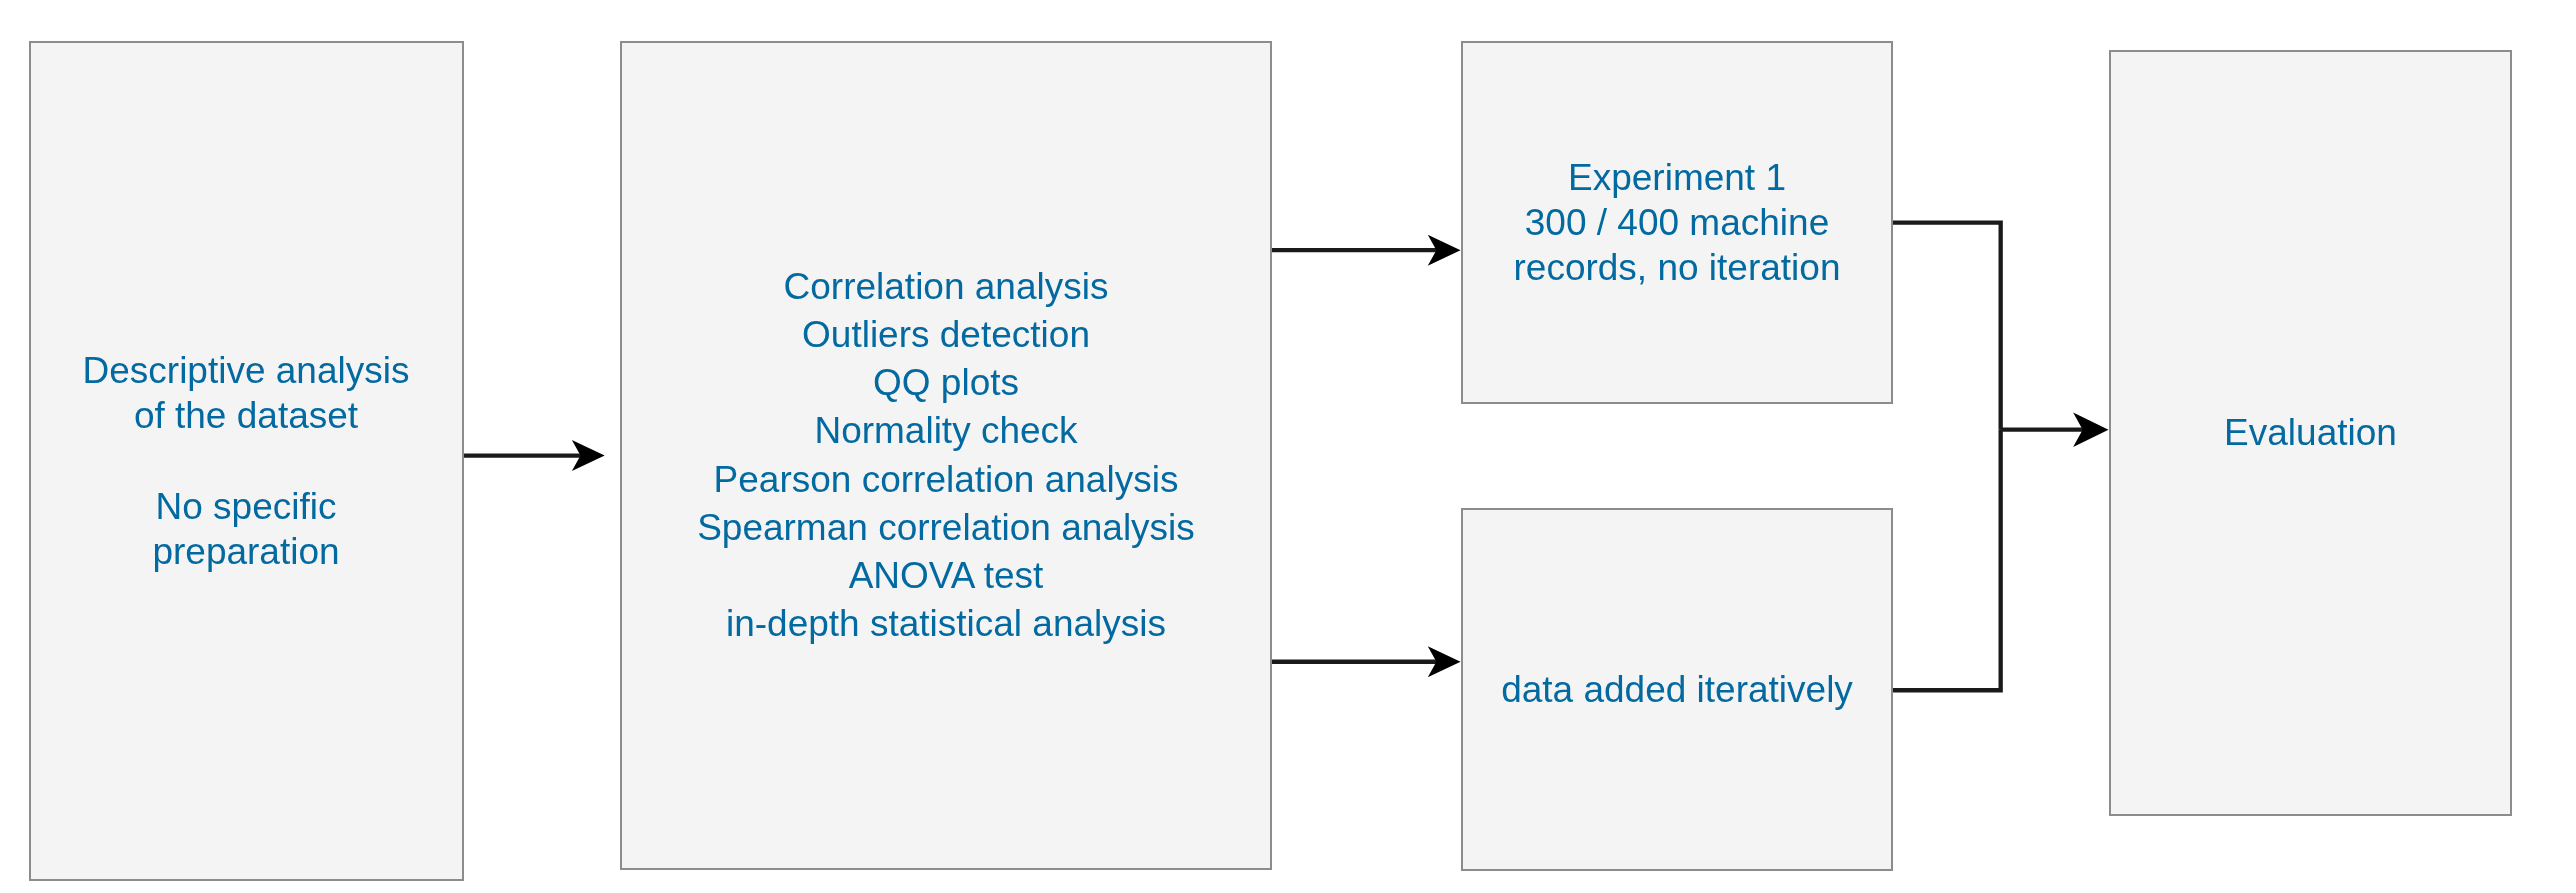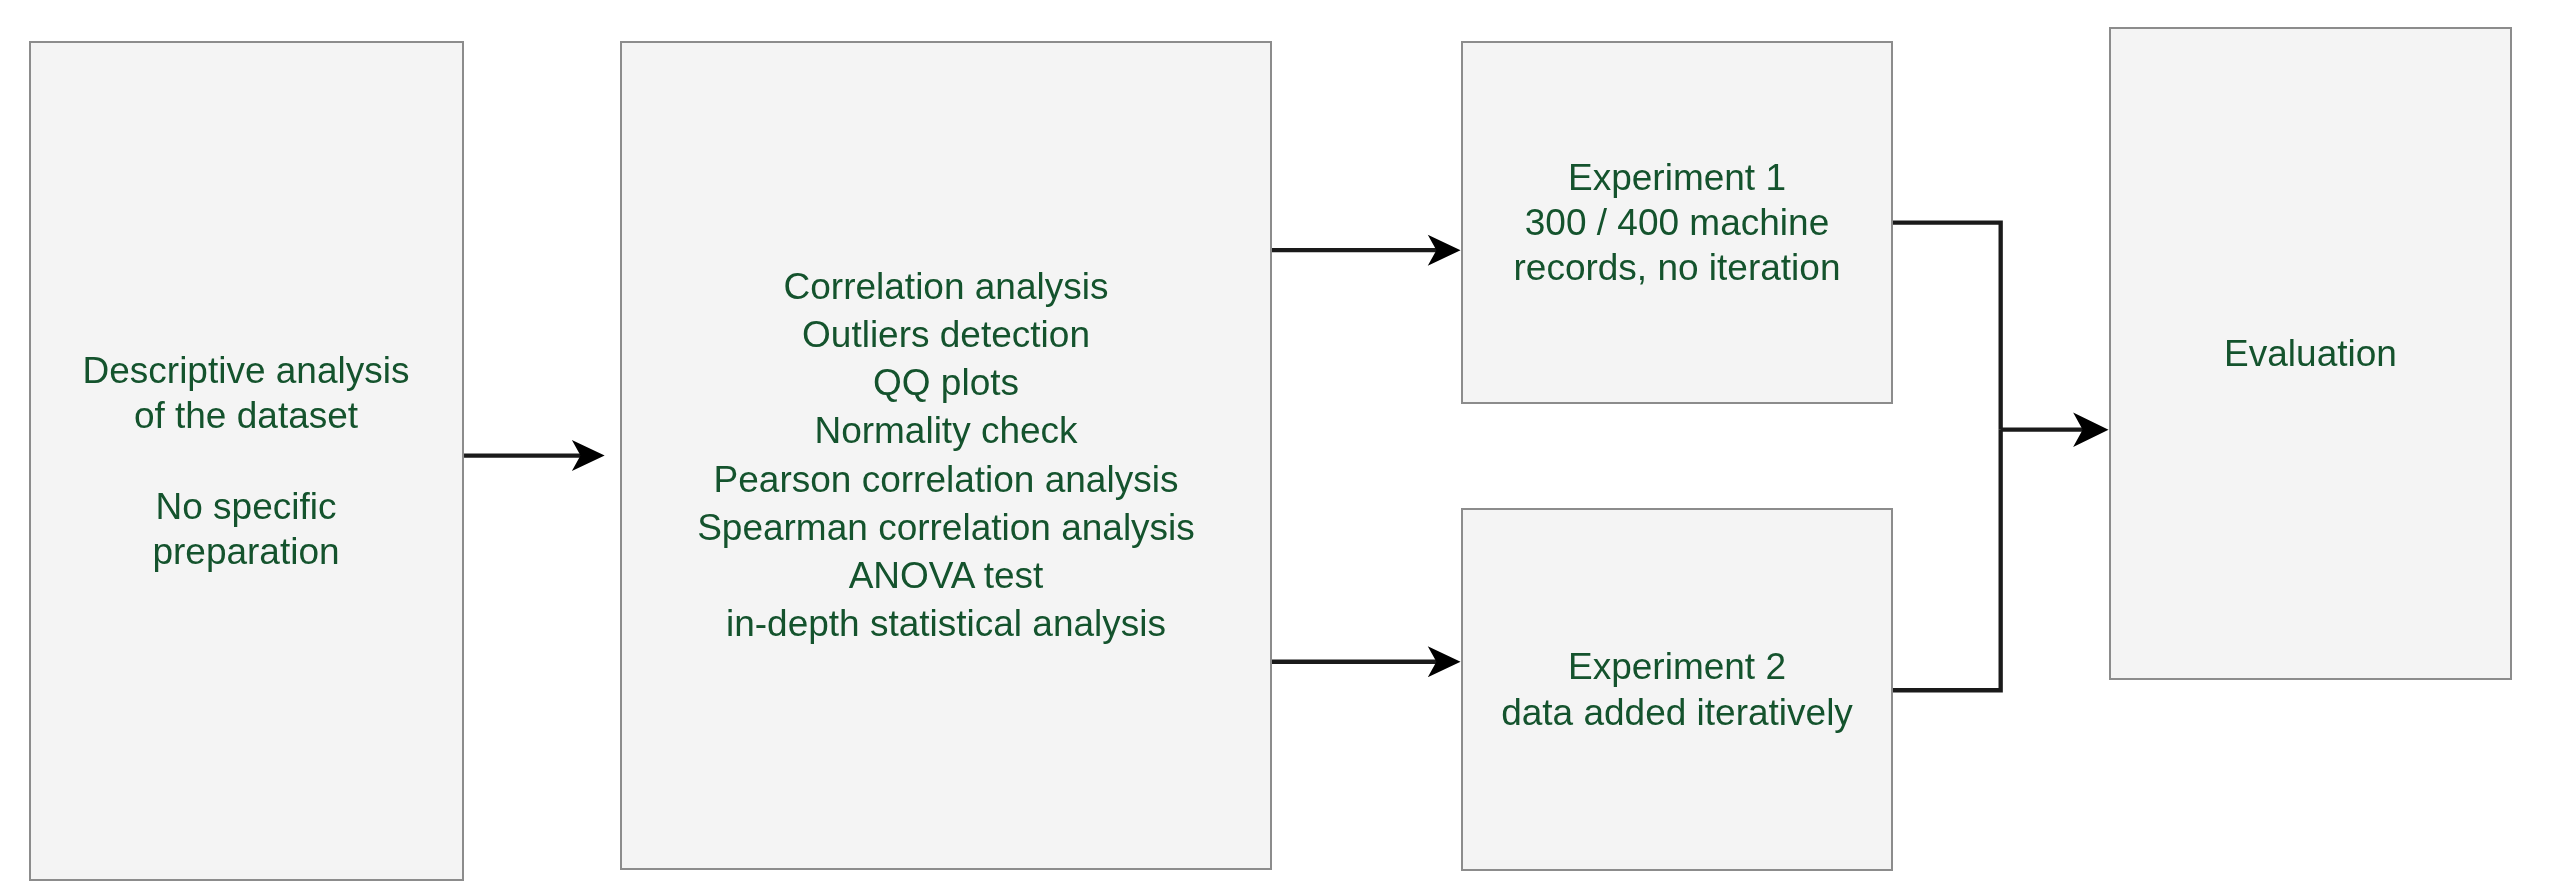--- a/index.html
+++ b/index.html
@@ -20,21 +20,21 @@
   .node {
     position: absolute;
     background: #f4f4f4;
     border: 2.6px solid #8c8c8c;
     box-sizing: border-box;
     display: flex;
     flex-direction: column;
     align-items: center;
     justify-content: center;
     text-align: center;
-    color: #14532d;
+    color: #0369a1;
     font-size: 37px;
     line-height: 1.22;
   }
   .node .para {
     width: 100%;
     padding: 0 7px;
     box-sizing: border-box;
   }
   .node .para + .para {
     margin-top: 1.22em;
@@ -45,21 +45,21 @@
   }
   .list-node {
     line-height: 1.30;
   }
 
   
   #node-descriptive  { left: 28.5px;   top: 41px;  width: 435px; height: 840px; }
   #node-analysis     { left: 604px;  top: 41px;  width: 652px; height: 829px; margin-left: 16px; }
   #node-experiment-1 { left: 1461px; top: 41px;  width: 432px; height: 363px; }
   #node-experiment-2 { left: 1461px; top: 508px; width: 432px; height: 363px; }
-  #node-evaluation   { left: 2109px; top: 27px;  width: 403px; height: 653px; text-align: center; }
+  #node-evaluation   { left: 2109px; top: 50px;  width: 403px; height: 766px; text-align: center; }
 
   
   #connectors {
     position: absolute;
     left: 0;
     top: 0;
     width: 2576px;
     height: 893px;
     pointer-events: none;
   }
@@ -136,21 +136,20 @@
   <div class="node" id="node-experiment-1">
     <div class="para">
       <span class="line">Experiment 1</span>
       <span class="line">300 / 400 machine</span>
       <span class="line">records, no iteration</span>
     </div>
   </div>
 
   <div class="node" id="node-experiment-2">
     <div class="para">
-      <span class="line">Experiment 2</span>
       <span class="line">data added iteratively</span>
     </div>
   </div>
 
   <div class="node" id="node-evaluation">
     <div class="para">
       <span class="line">Evaluation</span>
     </div>
   </div>
 

